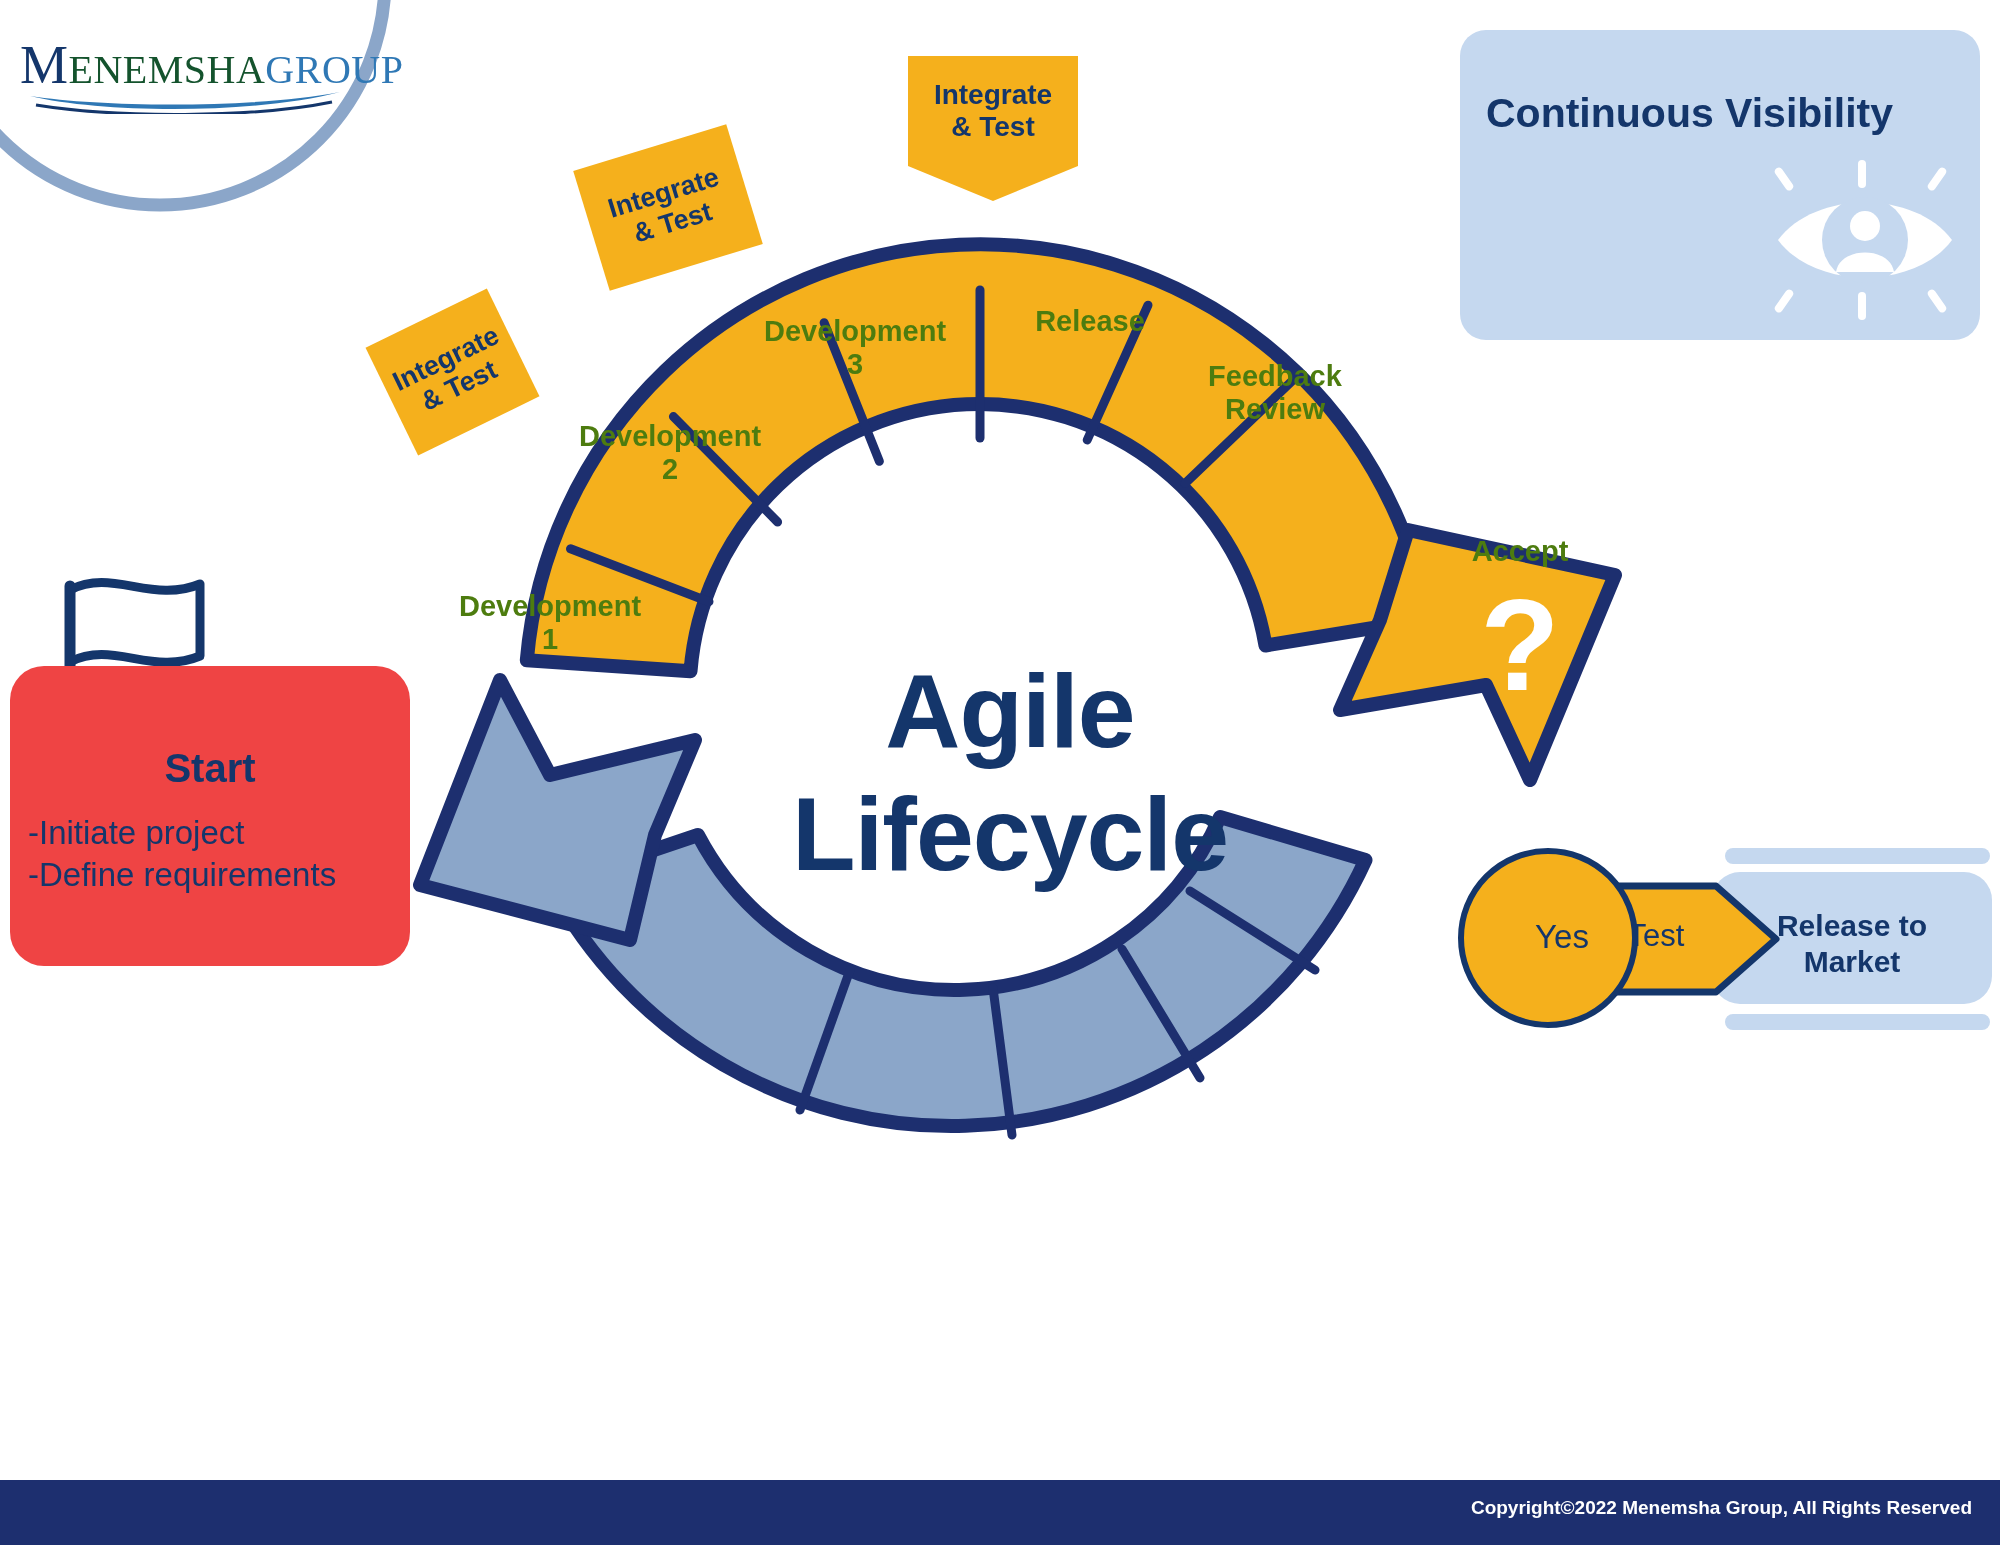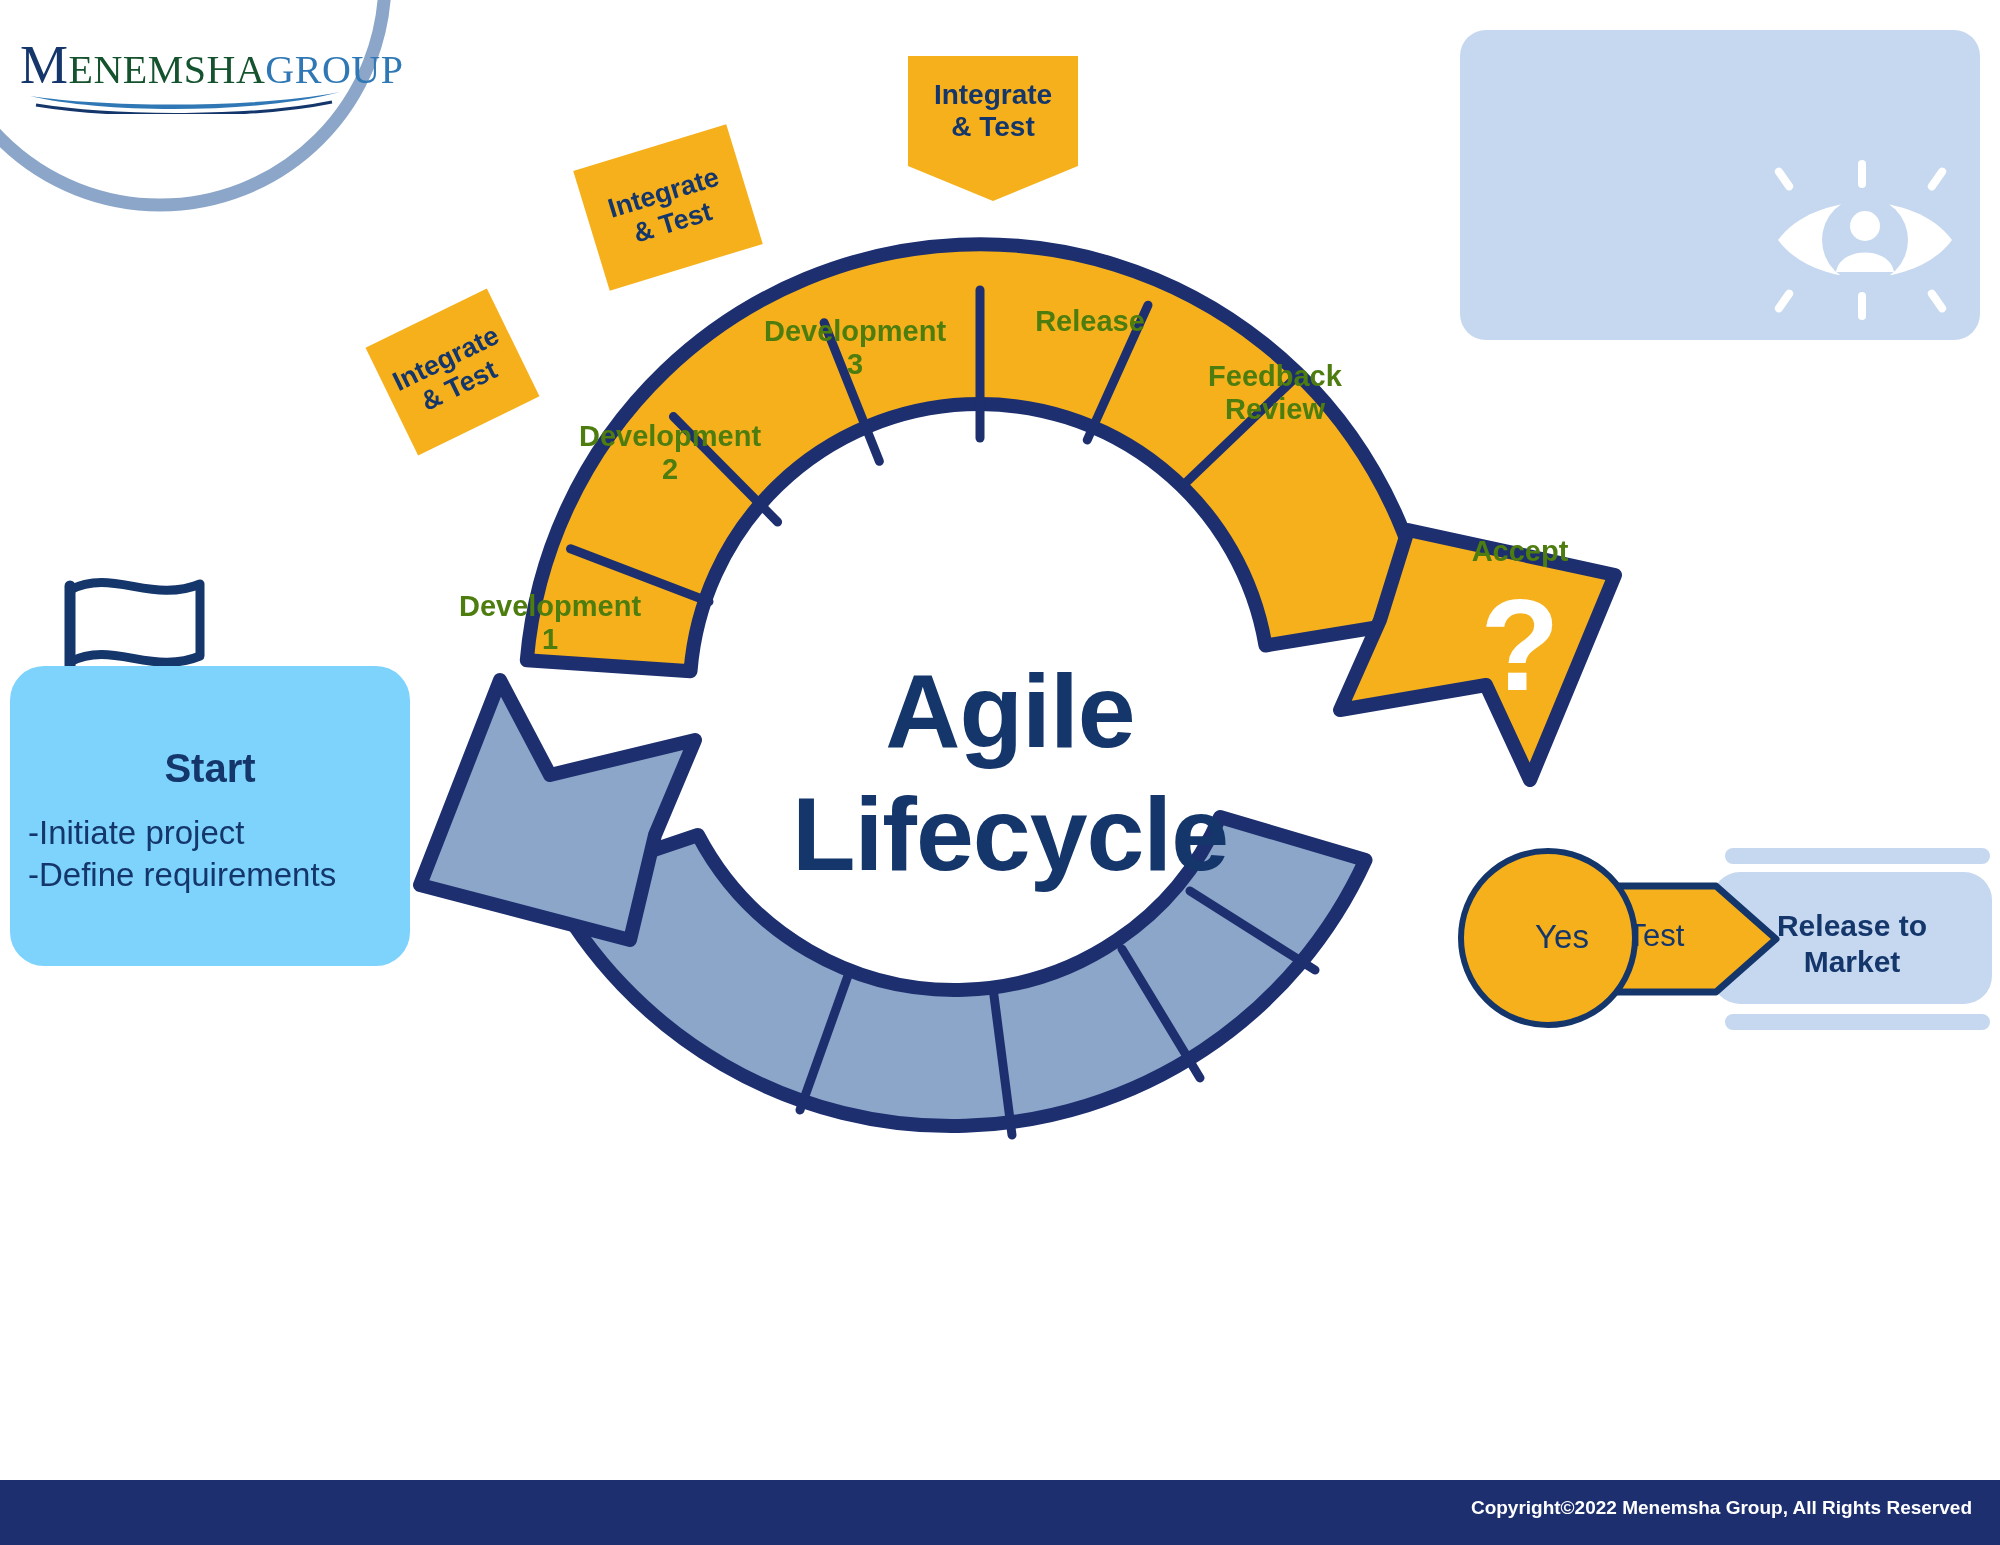--- a/index.html
+++ b/index.html
@@ -67,21 +67,21 @@
 
   #qmark{position:absolute;left:1455px;top:580px;width:130px;text-align:center;
          font-size:130px;font-weight:bold;color:#ffffff;line-height:1;}
 
   
   #center-title{position:absolute;left:700px;top:650px;width:620px;text-align:center;
                 font-size:104px;font-weight:bold;color:#14366b;line-height:1.18;letter-spacing:-1px;}
 
   
   #start-card{position:absolute;left:10px;top:666px;width:400px;height:300px;
-              background:#7dd3fc;border-radius:34px;}
+              background:#ef4444;border-radius:34px;}
   #start-title{position:absolute;left:0;top:80px;width:400px;text-align:center;
                font-size:40px;font-weight:bold;color:#14366b;}
   #start-list{position:absolute;left:18px;top:146px;font-size:33px;color:#14366b;line-height:1.28;}
   #start-flag{position:absolute;left:52px;top:570px;width:160px;height:190px;}
 
   
   #rtm-bar-top{position:absolute;left:1725px;top:848px;width:265px;height:16px;background:#c5d8ef;border-radius:8px;}
   #rtm-bar-bot{position:absolute;left:1725px;top:1014px;width:265px;height:16px;background:#c5d8ef;border-radius:8px;}
   #rtm-pill{position:absolute;left:1712px;top:872px;width:280px;height:132px;background:#c5d8ef;border-radius:28px;}
   #rtm-text{position:absolute;left:1712px;top:908px;width:280px;text-align:center;
@@ -109,20 +109,21 @@
 
   <div id="logo-block">
     <span class="logo-m">M</span><span class="logo-rest">ENEMSHA</span><span class="logo-group">GROUP</span>
   </div>
   <svg id="logo-swoosh" viewBox="0 0 320 26">
     <path d="M4 8 C 80 26, 230 26, 314 4 C 232 20, 82 20, 4 8 Z" fill="#2f78b5"></path>
     <path d="M10 17 C 90 30, 228 30, 306 14" fill="none" stroke="#14366b" stroke-width="3"></path>
   </svg>
 
   <div id="visibility-card">
+    <div id="vis-title">Continuous Visibility</div>
     <svg id="vis-eye" viewBox="0 0 190 160">
       <g fill="#ffffff">
         <rect x="10" y="6" width="8" height="26" rx="4" transform="rotate(-35 14 19)"></rect>
         <rect x="88" y="0" width="8" height="28" rx="4"></rect>
         <rect x="163" y="6" width="8" height="26" rx="4" transform="rotate(35 167 19)"></rect>
         <rect x="10" y="128" width="8" height="26" rx="4" transform="rotate(35 14 141)"></rect>
         <rect x="88" y="132" width="8" height="28" rx="4"></rect>
         <rect x="163" y="128" width="8" height="26" rx="4" transform="rotate(-35 167 141)"></rect>
       </g>
       <path d="M8 80 C 45 30, 145 30, 182 80 C 145 130, 45 130, 8 80 Z" fill="#ffffff"></path>

